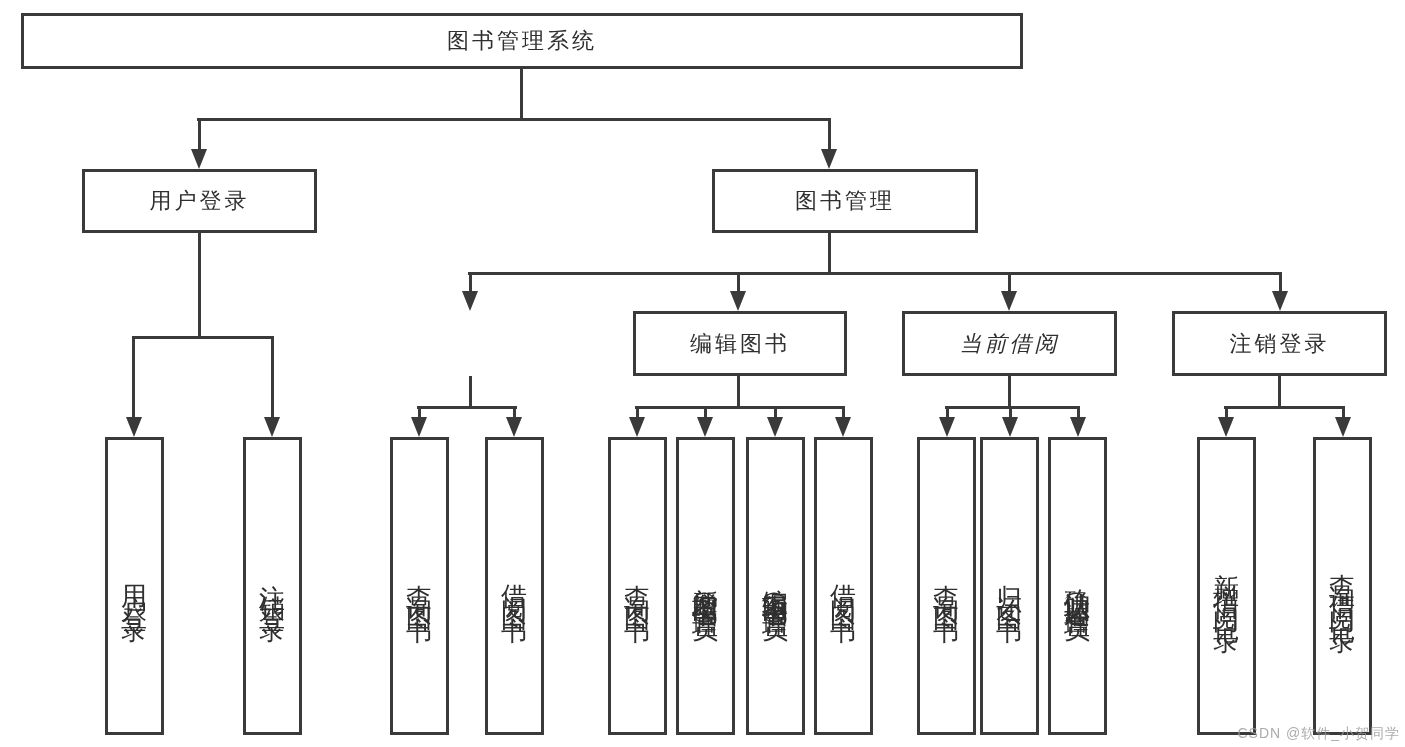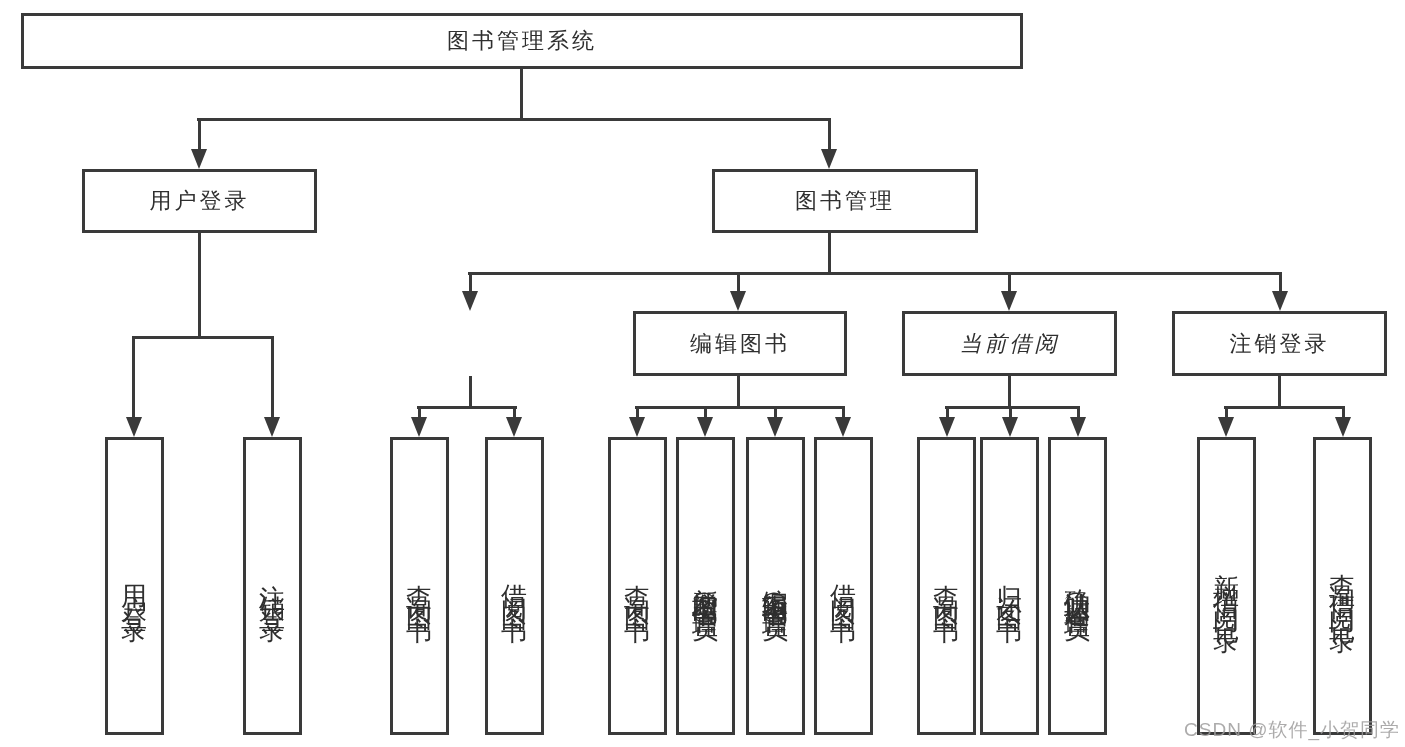--- a/index.html
+++ b/index.html
@@ -46,21 +46,21 @@
   .hline{position:absolute;height:3px;background:var(--line);z-index:1;}
   .arrow{
     position:absolute;width:0;height:0;z-index:1;
     border-left:8px solid transparent;
     border-right:8px solid transparent;
     border-top:20px solid var(--line);
   }
   .watermark{
     position:absolute;
     right:5px;bottom:4px;
-    font-size:19px;
+    font-size:14px;
     letter-spacing:1px;
     color:rgba(158,156,156,0.85);
     z-index:5;
     white-space:nowrap;
   }
 </style>
 </head>
 <body>
 
 <div class="canvas">

